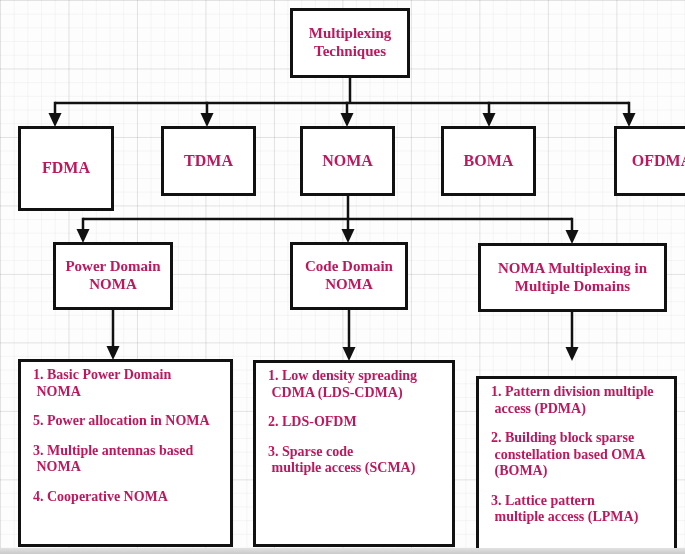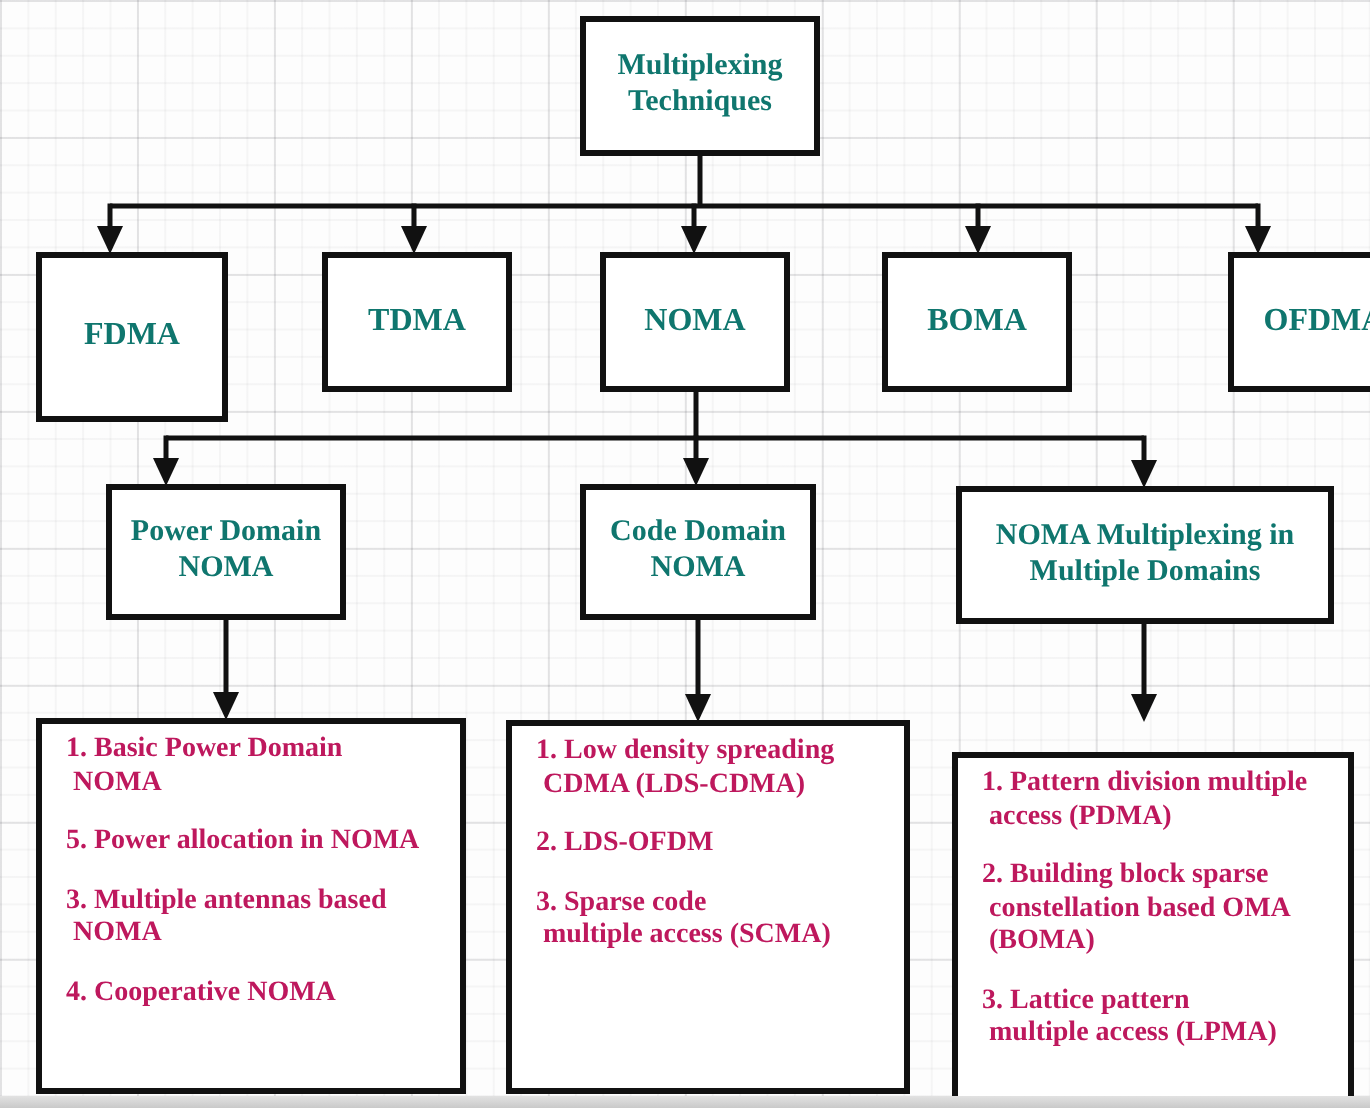--- a/index.html
+++ b/index.html
@@ -21,21 +21,21 @@
   }
   svg.connectors{position:absolute;left:0;top:0;z-index:1;}
   .node{
     position:absolute;
     box-sizing:border-box;
     background:#ffffff;
     border:3px solid #111111;
     display:flex;align-items:center;justify-content:center;
     text-align:center;
     font-weight:bold;
-    color:#0f766e;
+    color:#be185d;
     z-index:2;
     line-height:1.18;
   }
   .root-node   {left:290px;top:8px;  width:120px;height:70px;font-size:15px;padding:2px;}
   .n-fdma      {left:18px; top:126px;width:96px; height:85px;font-size:16px;}
   .n-tdma      {left:161px;top:126px;width:95px; height:70px;font-size:16px;}
   .n-noma      {left:300px;top:126px;width:95px; height:70px;font-size:16px;}
   .n-cdma      {left:441px;top:126px;width:95px; height:70px;font-size:16px;}
   .n-ofdma     {left:582px;top:126px;width:96px; height:70px;font-size:16px;margin-left:32px;}
   .n-power     {left:53px; top:242px;width:120px;height:68px;font-size:15px;padding:2px;}

